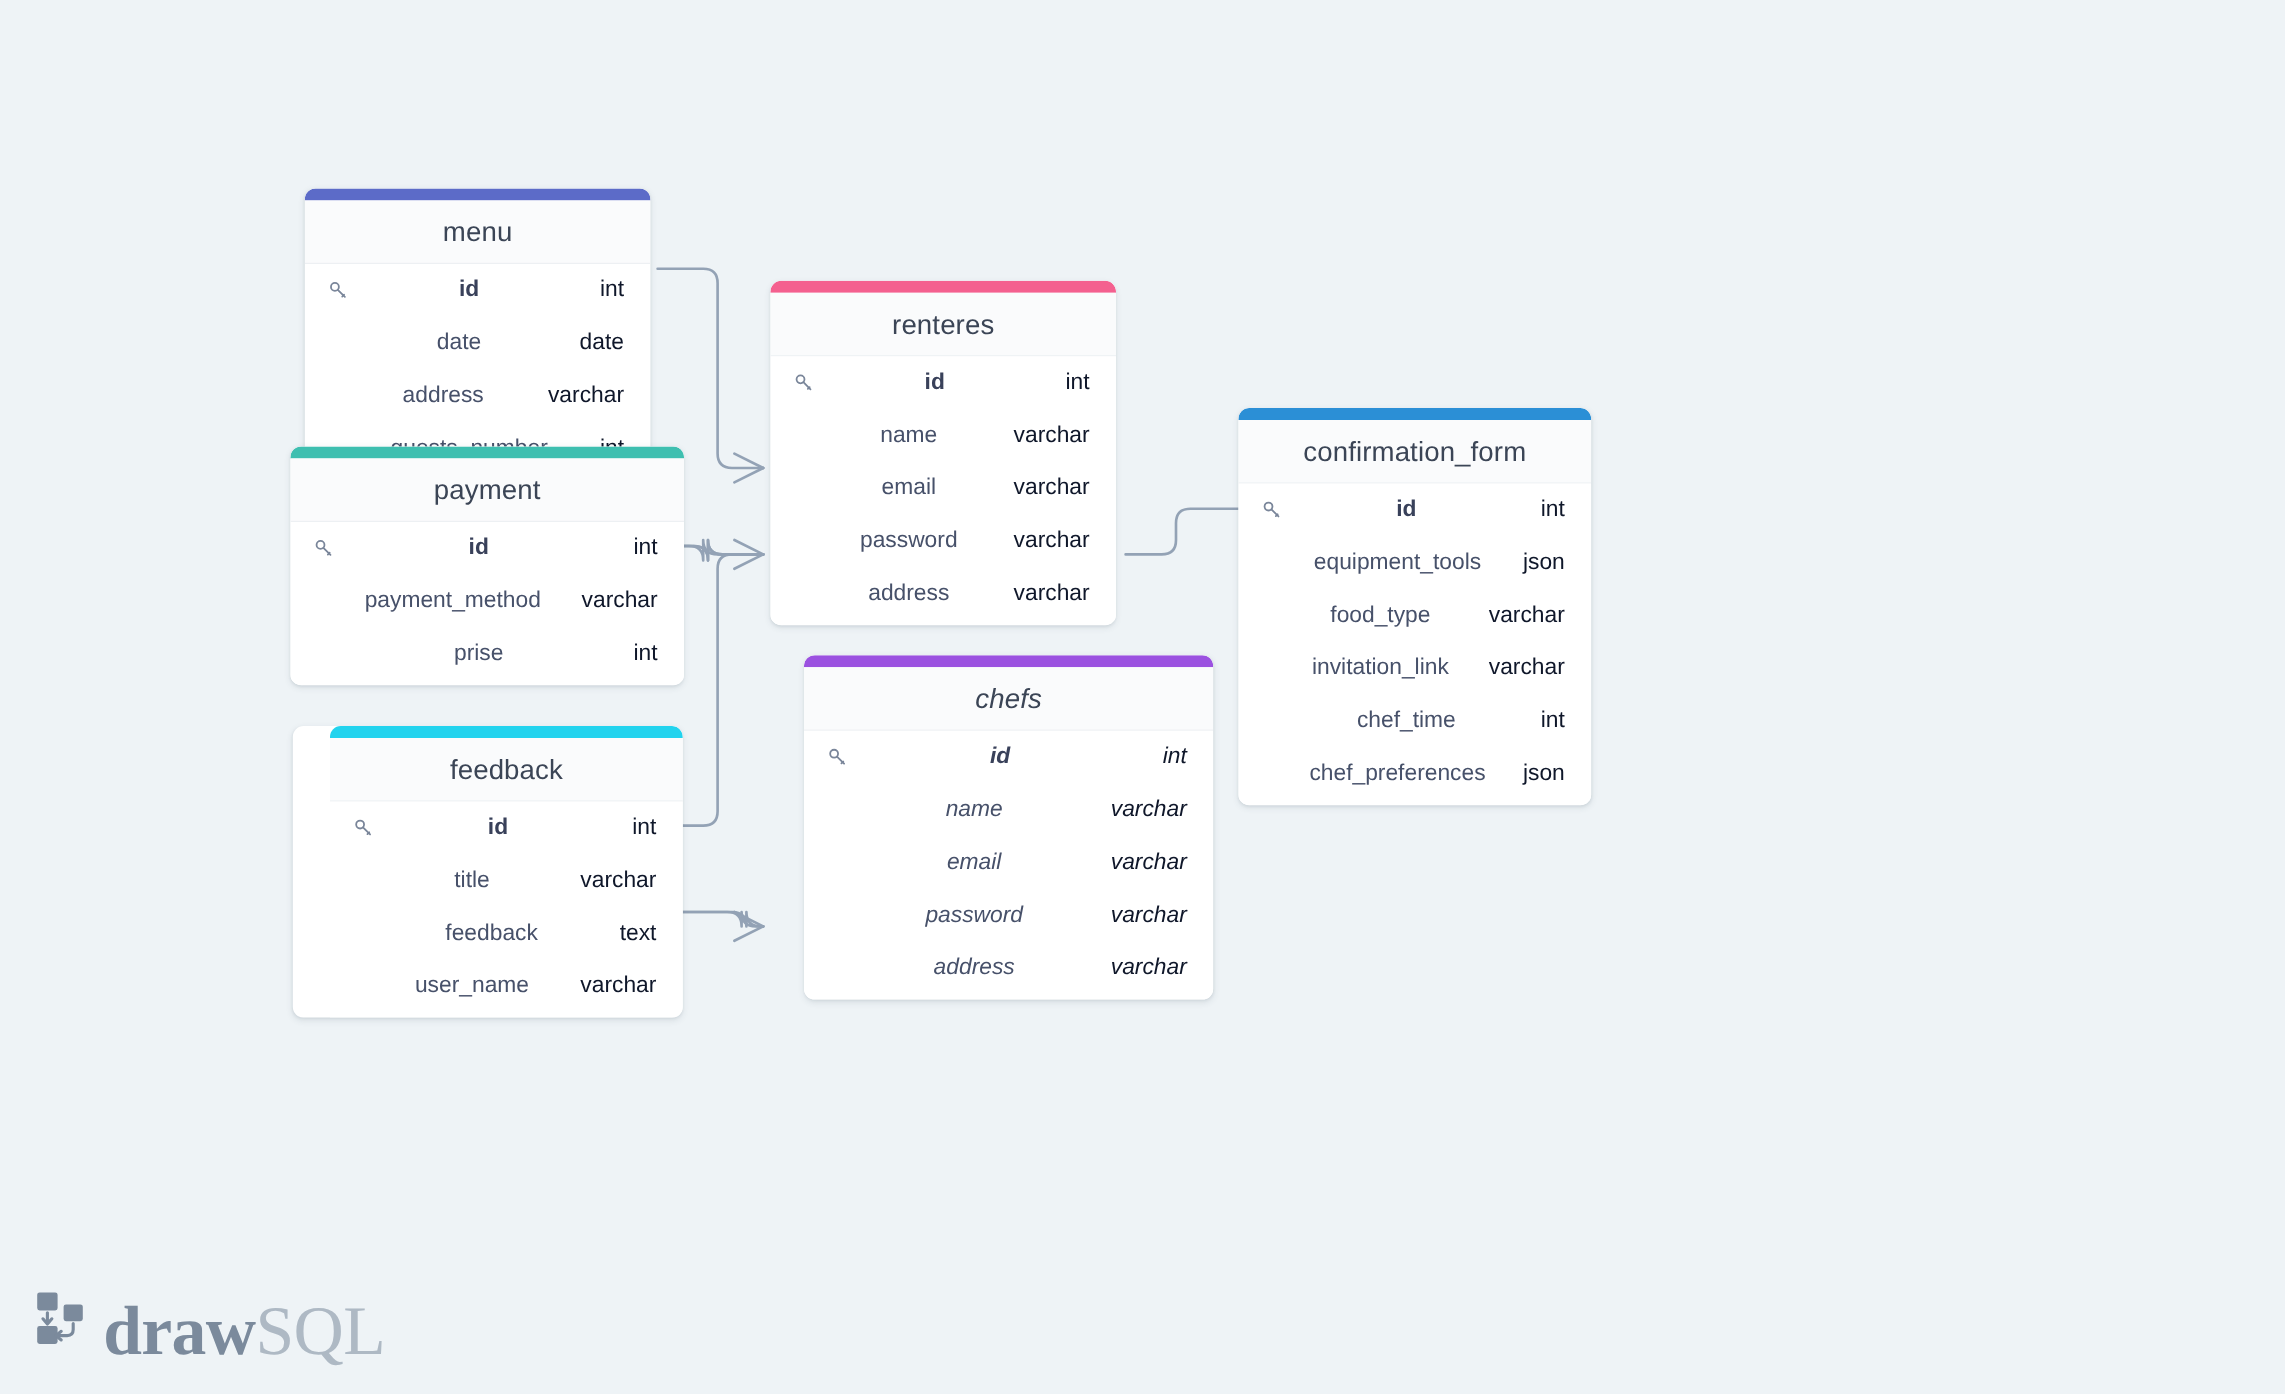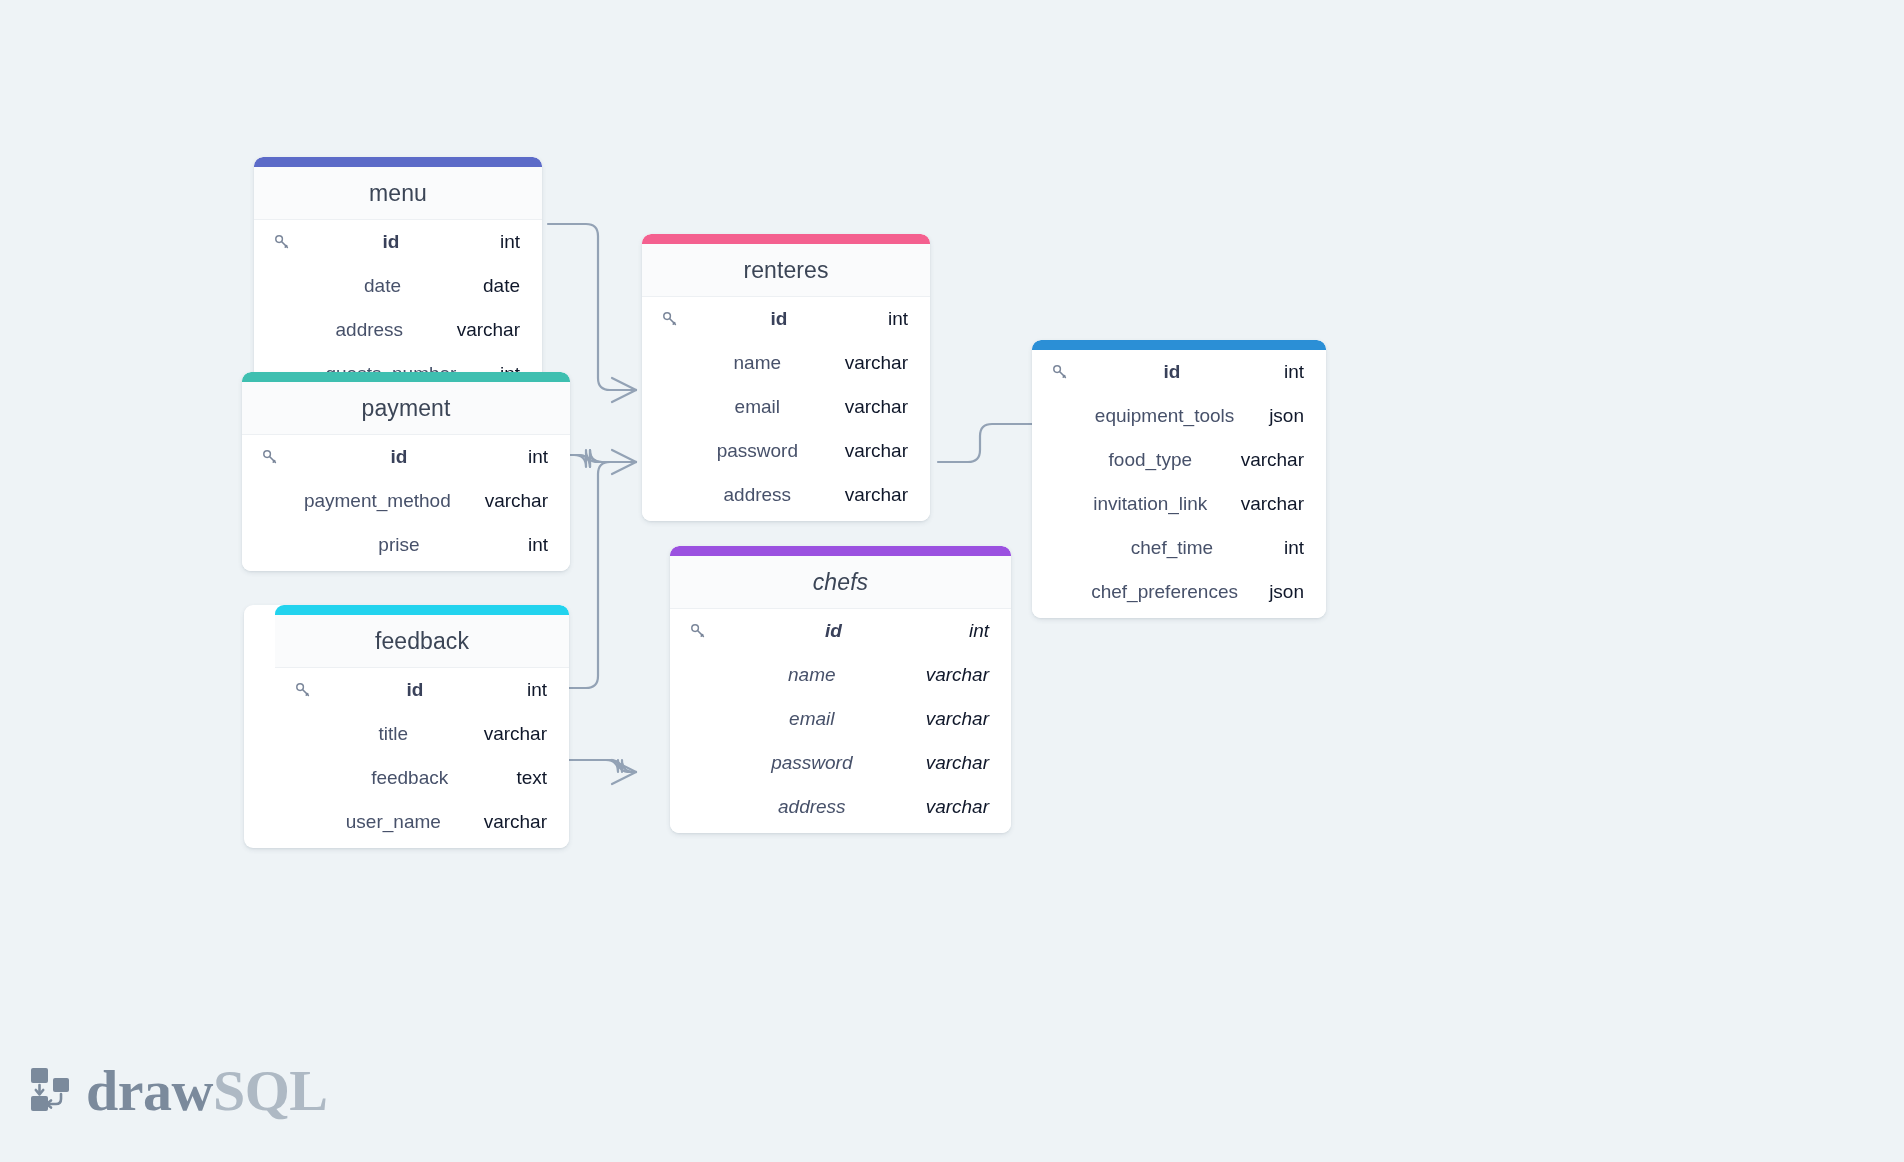--- a/index.html
+++ b/index.html
@@ -112,22 +112,23 @@
     line-height: 1;
     letter-spacing: -0.5px;
     display: flex;
     align-items: baseline;
   }
   .logo-draw {
     font-weight: bold;
     color: #7b8a9c;
   }
   .logo-sql {
-    font-weight: bold;
+    font-weight: normal;
     color: #aeb9c4;
+    margin-top: 18px;
   }
 </style>
 </head>
 <body>
 
 <div id="canvas">
 
   <svg id="edges" viewBox="0 0 1904 1162" width="1904" height="1162" xmlns="http://www.w3.org/2000/svg">
     <g fill="none" stroke="#93a2b5" stroke-width="2.2" stroke-linecap="round" stroke-linejoin="round">
 
@@ -332,20 +333,21 @@
           </div>
           <div class="col-row">
             <span class="col-key"></span>
             <span class="col-name">address</span>
             <span class="col-type">varchar</span>
           </div>
         </div>
       </div>
       <div class="table-card" style="left: 1032px; top: 340px; width: 294px;">
         <div class="accent-bar" style="background: rgb(43, 143, 214);"></div>
+        <div class="table-title">confirmation_form</div>
         <div class="cols">
           <div class="col-row is-pk">
             <span class="col-key">
               <svg width="16" height="16" viewBox="0 0 16 16" xmlns="http://www.w3.org/2000/svg">
                 <g fill="none" stroke="currentColor" stroke-width="1.5" stroke-linecap="round" stroke-linejoin="round">
                   <circle cx="5.1" cy="5.1" r="3.3"></circle>
                   <path d="M7.5 7.5 L13.4 13.4"></path>
                   <path d="M11.2 13.1 L12.7 11.6"></path>
                 </g>
               </svg>

